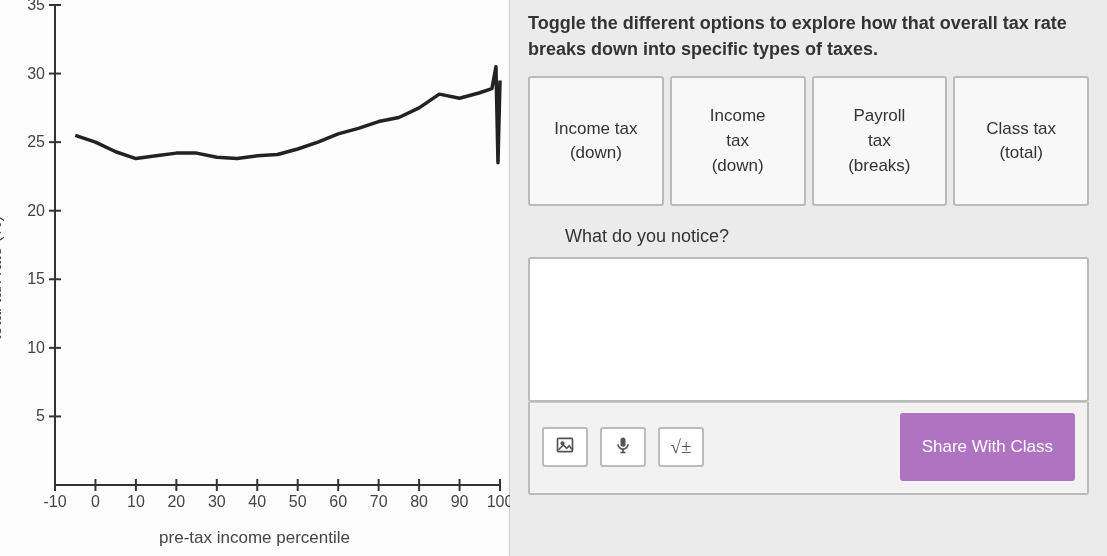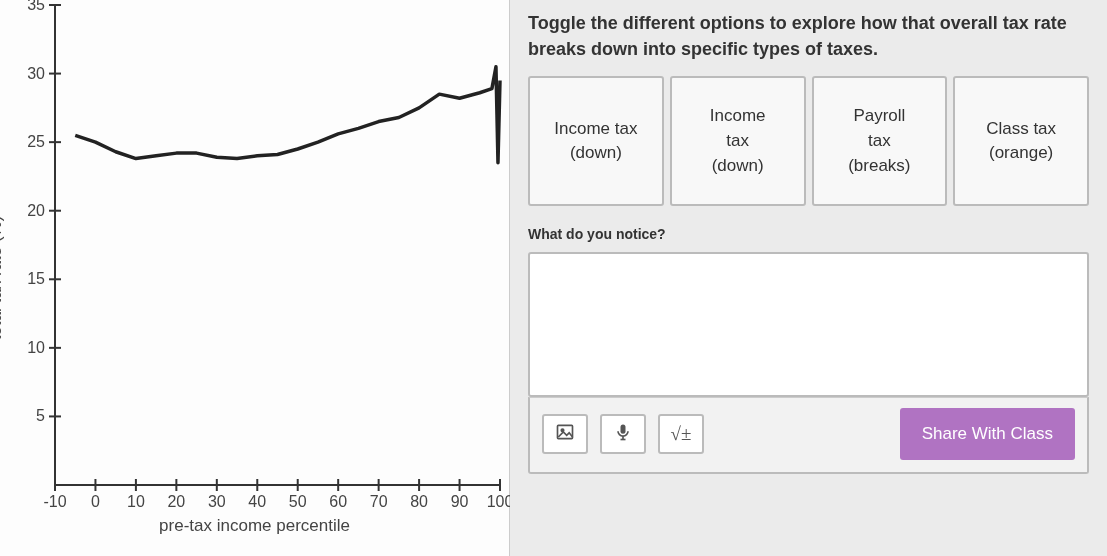--- a/index.html
+++ b/index.html
@@ -49,24 +49,25 @@
     align-items: center;
     justify-content: center;
     text-align: center;
     font-size: 17px;
     color: #333;
     padding: 6px 4px;
     line-height: 1.45;
     cursor: pointer;
   }
   .question {
-    font-size: 14px;
-    font-weight: bold;
+    font-size: 18px;
+    font-weight: normal;
     color: #333;
     margin-bottom: 10px;
+    margin-left: 37px;
   }
   .answer-box {
     background: #fff;
     border: 2px solid #bbb;
     border-radius: 3px;
     min-height: 145px;
     margin-bottom: 0;
   }
   .toolbar {
     display: flex;
@@ -91,38 +92,38 @@
     color: #555;
     cursor: pointer;
   }
   .tool-btn svg { width: 20px; height: 20px; }
   .spacer { flex: 1; }
   .share-btn {
     background: #b073c2;
     color: #fff;
     border: none;
     border-radius: 3px;
-    padding: 16px 22px;
+    padding: 24px 22px;
     font-size: 17px;
     cursor: pointer;
   }
   
   .y-label {
     position: absolute;
     left: -4px;
     top: 50%;
     transform: translate(-50%, -50%) rotate(-90deg);
     transform-origin: center;
     font-size: 17px;
     color: #444;
     white-space: nowrap;
   }
   .x-label {
     position: absolute;
-    bottom: 20px;
+    bottom: 8px;
     left: 50%;
     transform: translateX(-50%);
     font-size: 17px;
     color: #444;
   }
   .chart-svg {
     position: absolute;
     left: 20px;
     top: 0;
     width: 490px;
@@ -204,21 +205,21 @@
     <div class="toggle-btn">
       <div>
         <span>Payroll</span><br>
         <span>tax</span><br>
         <span>(breaks)</span>
       </div>
     </div>
     <div class="toggle-btn">
       <div>
         <span>Class tax</span><br>
-        <span>(orange)</span>
+        <span>(total)</span>
       </div>
     </div>
   </div>
 
   <div class="question">What do you notice?</div>
 
   <div class="answer-box"></div>
 
   <div class="toolbar">
     <div class="tool-btn">

